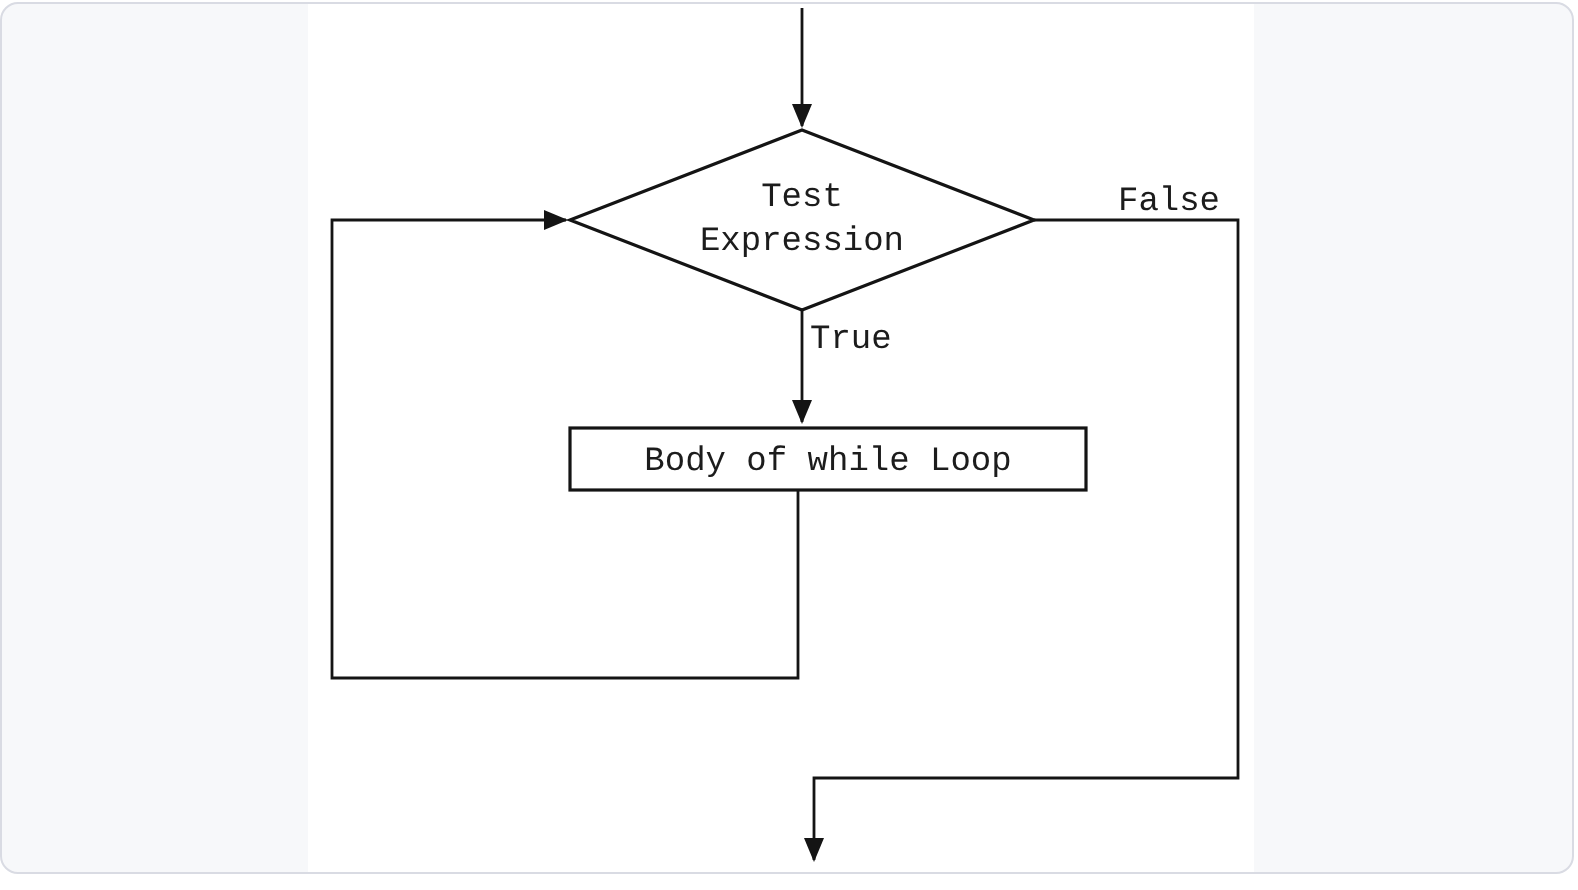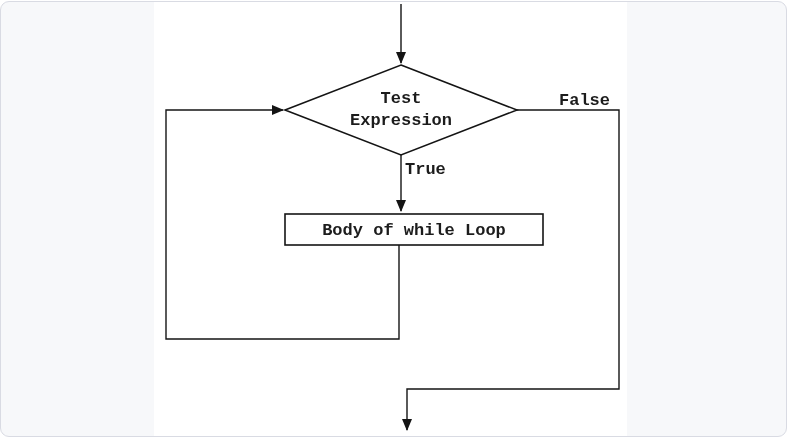--- a/index.html
+++ b/index.html
@@ -6,21 +6,20 @@
     margin: 0;
     padding: 0;
     background: #ffffff;
     font-family: "Liberation Mono", "DejaVu Sans Mono", monospace;
   }
   .stage {
     position: relative;
     width: 789px;
     height: 445px;
     overflow: hidden;
-    font-weight: bold;
   }
   .card {
     position: absolute;
     left: 0px;
     top: 1px;
     width: 787px;
     height: 436px;
     background: #f7f8fa;
     border: 1px solid #d9dbe3;
     border-radius: 9px;

